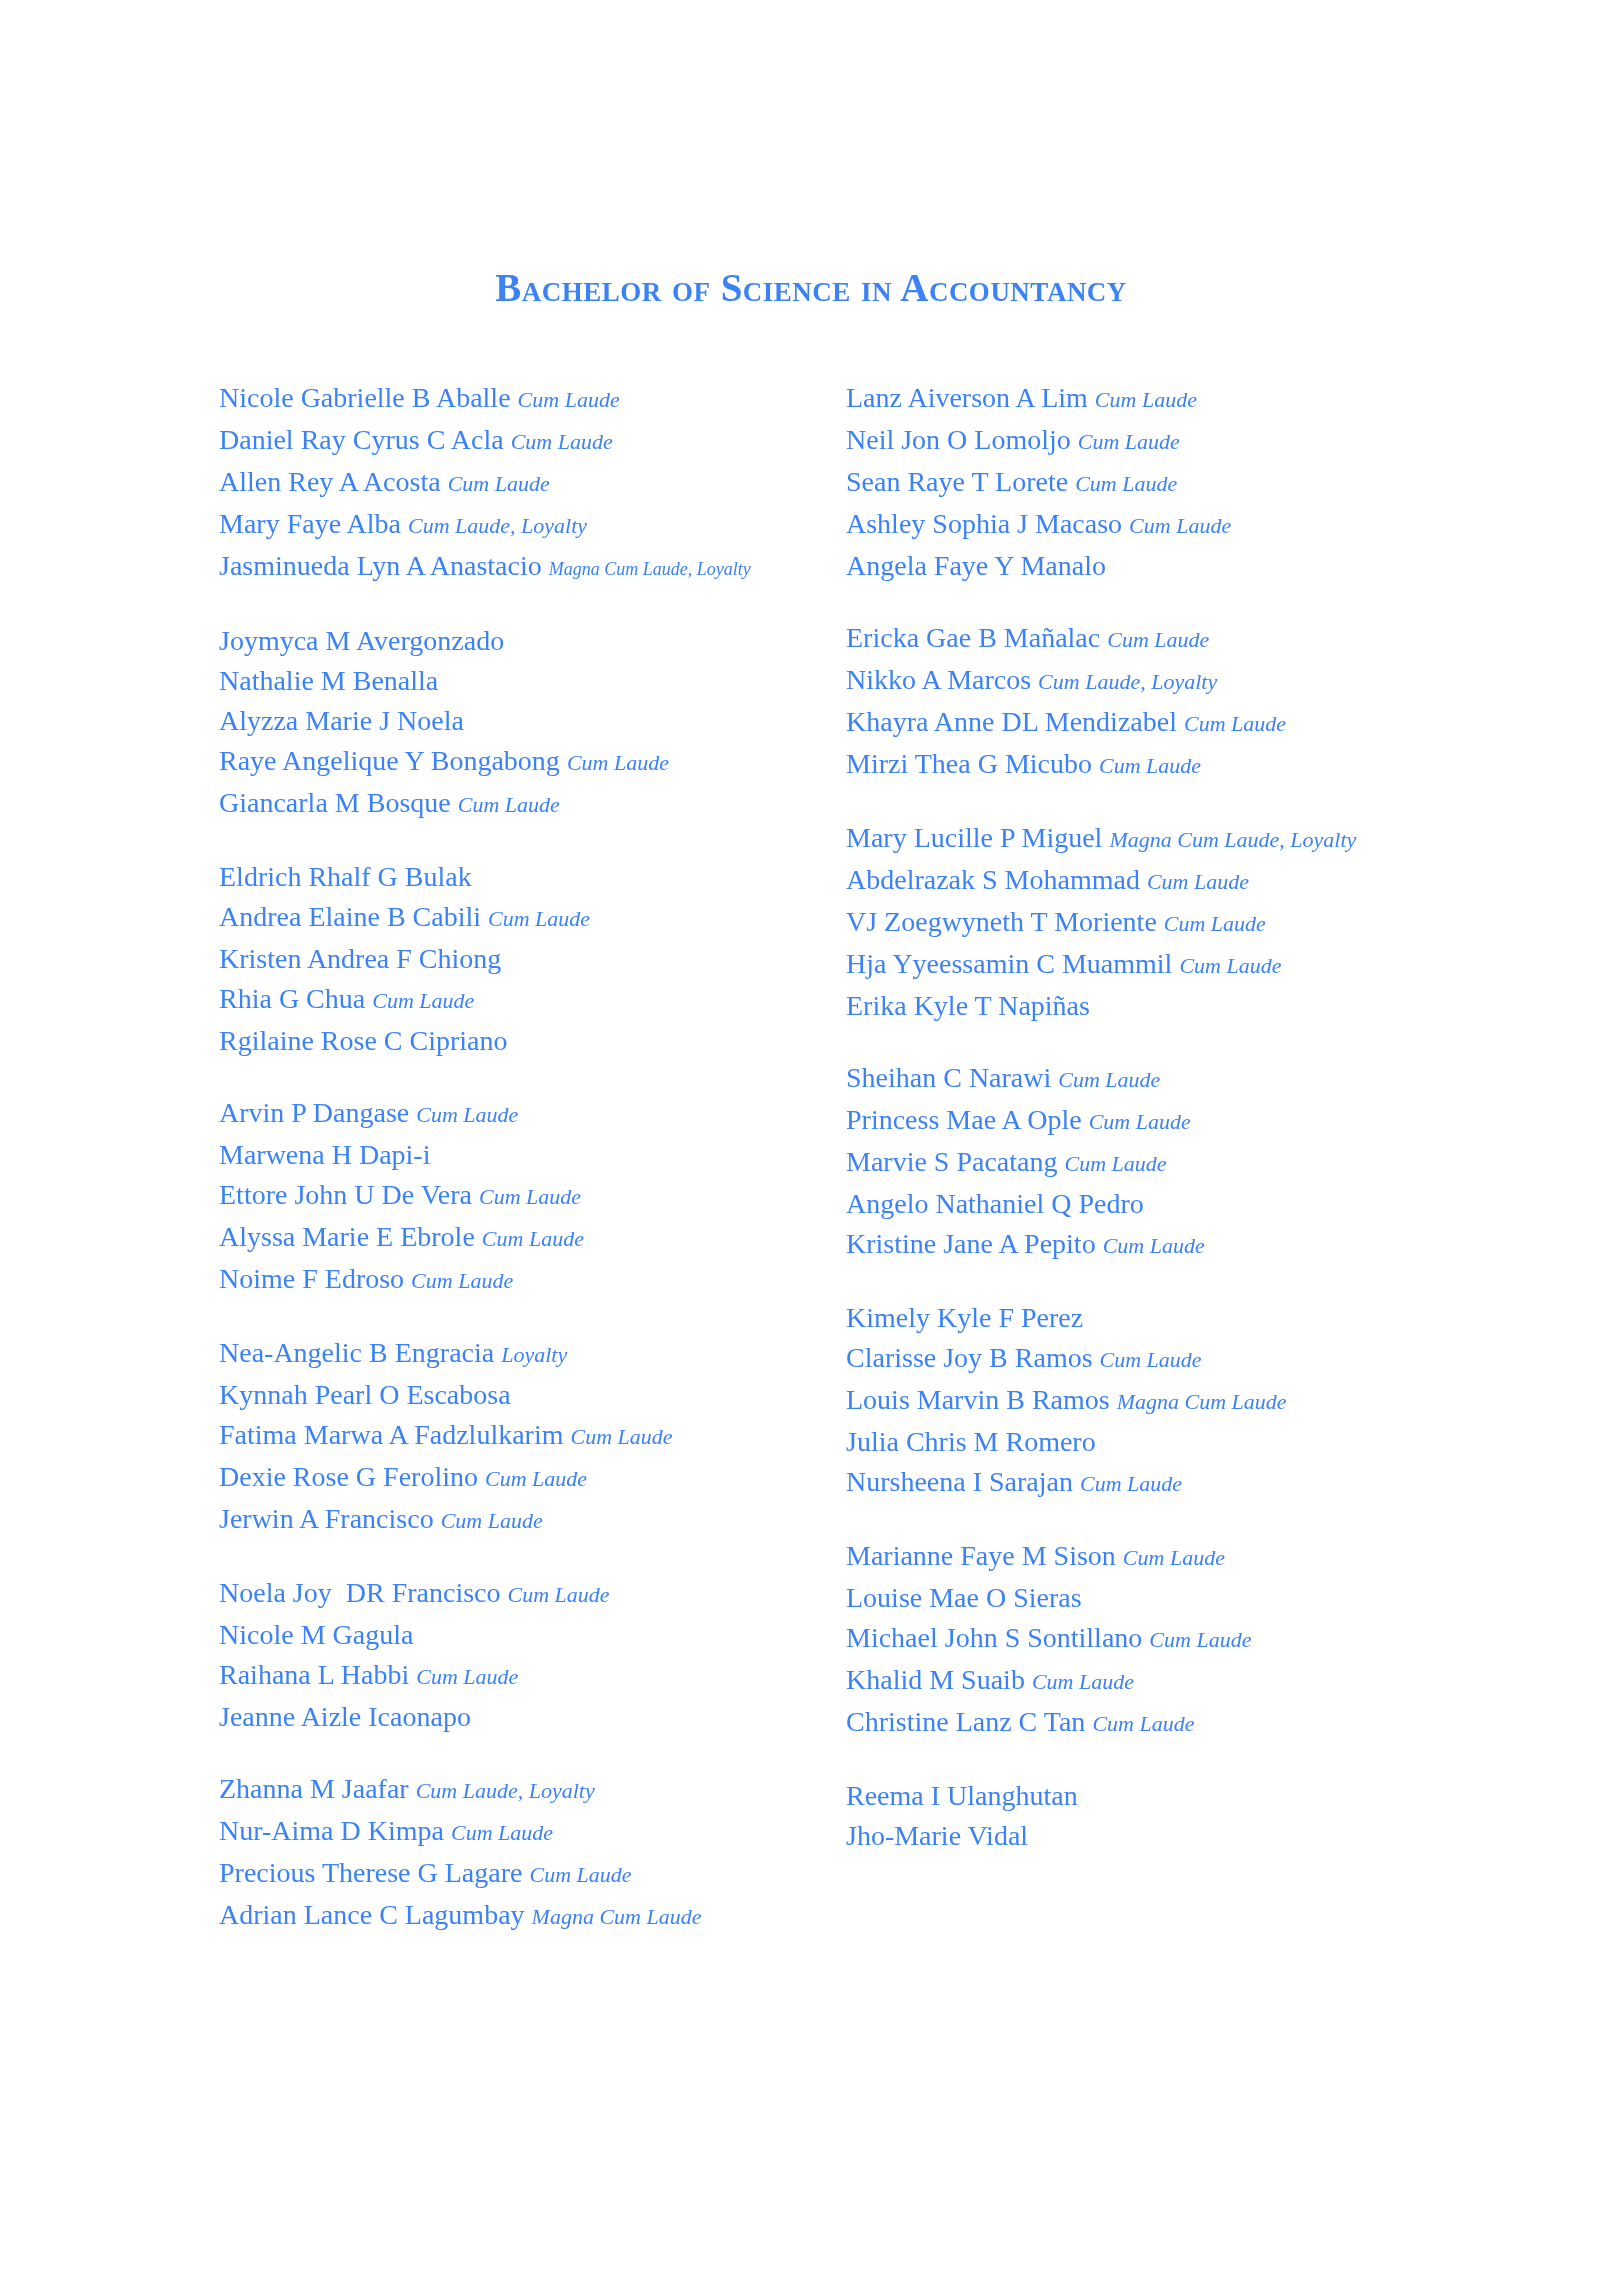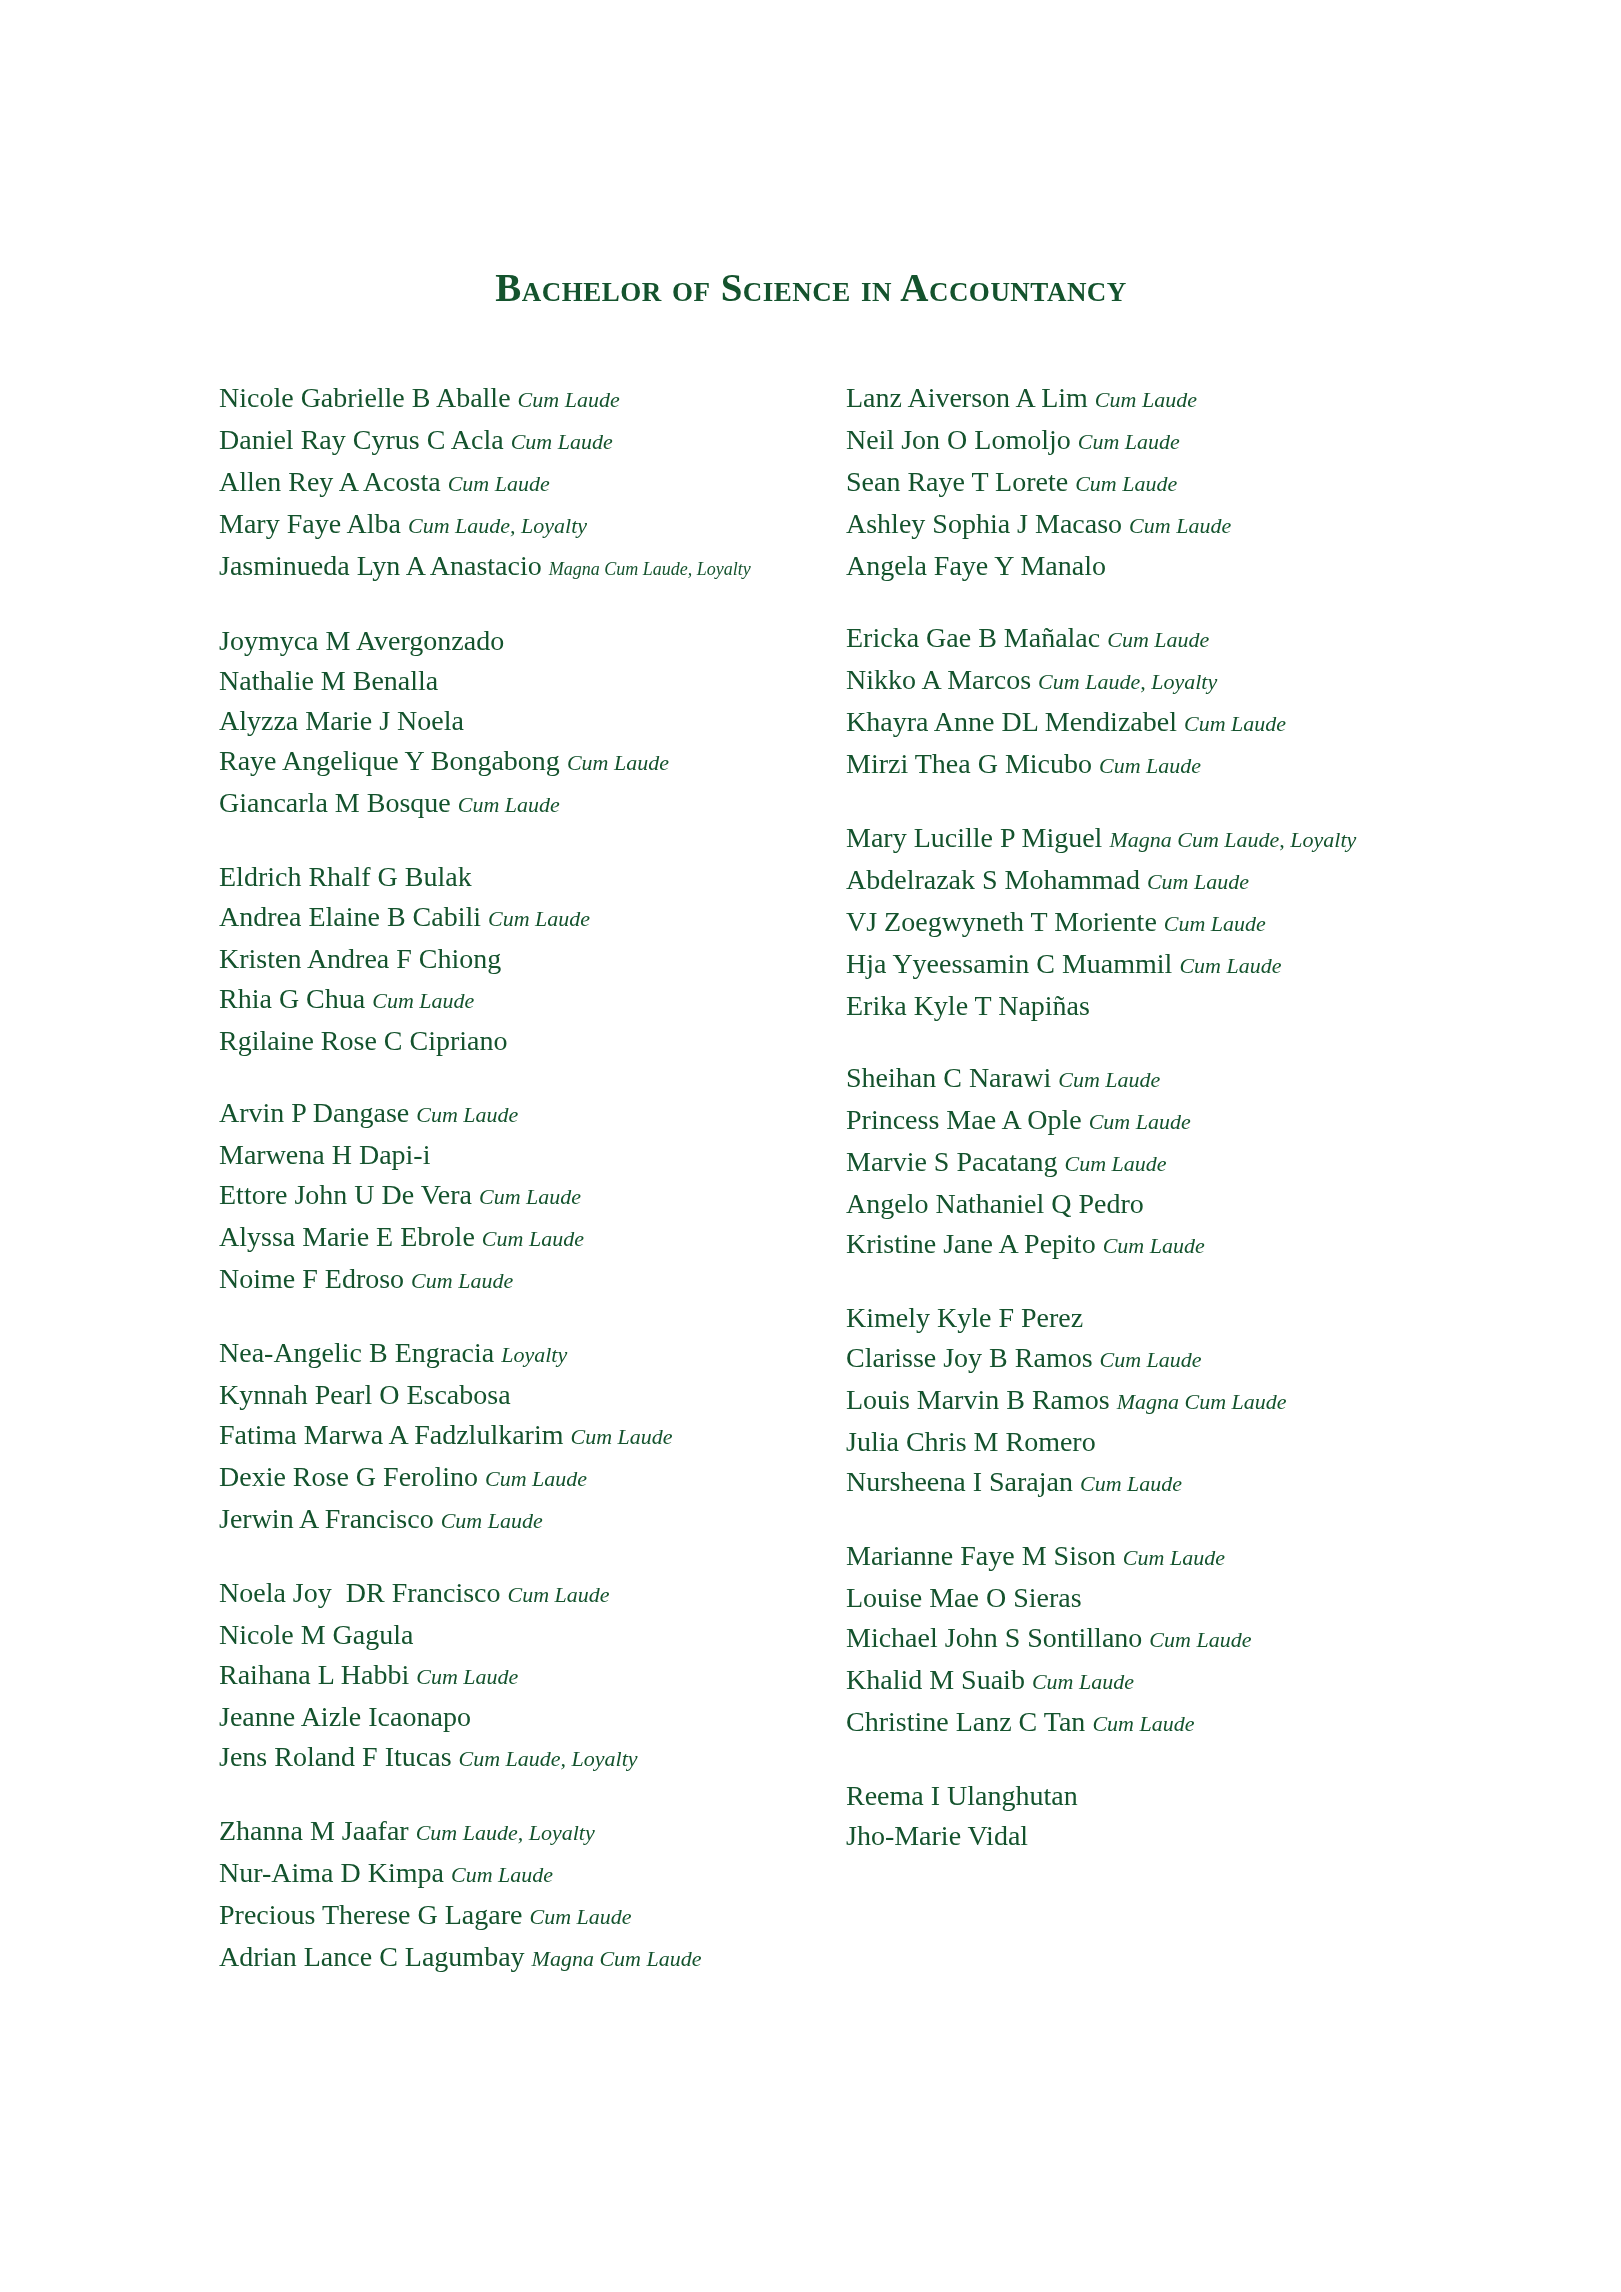--- a/index.html
+++ b/index.html
@@ -6,21 +6,21 @@
     margin: 0;
     padding: 0;
     background: #ffffff;
   }
   .page {
     position: relative;
     width: 1581px;
     height: 2293px;
     background: #ffffff;
     font-family: "Liberation Serif", "DejaVu Serif", serif;
-    color: #14532d;
+    color: #3b82f6;
     overflow: hidden;
   }
   .doc-title {
     position: absolute;
     top: 265px;
     left: 0;
     width: 1622px;
     text-align: center;
     font-family: "Liberation Serif", "DejaVu Serif", serif;
     font-size: 39px;
@@ -107,21 +107,20 @@
           <div class="entry"><span class="nm">Kynnah Pearl O Escabosa</span></div>
           <div class="entry"><span class="nm">Fatima Marwa A Fadzlulkarim</span> <span class="hon">Cum Laude</span></div>
           <div class="entry"><span class="nm">Dexie Rose G Ferolino</span> <span class="hon">Cum Laude</span></div>
           <div class="entry"><span class="nm">Jerwin A Francisco</span> <span class="hon">Cum Laude</span></div>
         </div>
         <div class="group">
           <div class="entry"><span class="nm">Noela Joy  DR Francisco</span> <span class="hon">Cum Laude</span></div>
           <div class="entry"><span class="nm">Nicole M Gagula</span></div>
           <div class="entry"><span class="nm">Raihana L Habbi</span> <span class="hon">Cum Laude</span></div>
           <div class="entry"><span class="nm">Jeanne Aizle Icaonapo</span></div>
-          <div class="entry"><span class="nm">Jens Roland F Itucas</span> <span class="hon">Cum Laude, Loyalty</span></div>
         </div>
         <div class="group">
           <div class="entry"><span class="nm">Zhanna M Jaafar</span> <span class="hon">Cum Laude, Loyalty</span></div>
           <div class="entry"><span class="nm">Nur-Aima D Kimpa</span> <span class="hon">Cum Laude</span></div>
           <div class="entry"><span class="nm">Precious Therese G Lagare</span> <span class="hon">Cum Laude</span></div>
           <div class="entry"><span class="nm">Adrian Lance C Lagumbay</span> <span class="hon">Magna Cum Laude</span></div>
         </div>
       </div>
     <div class="column">
         <div class="group">

